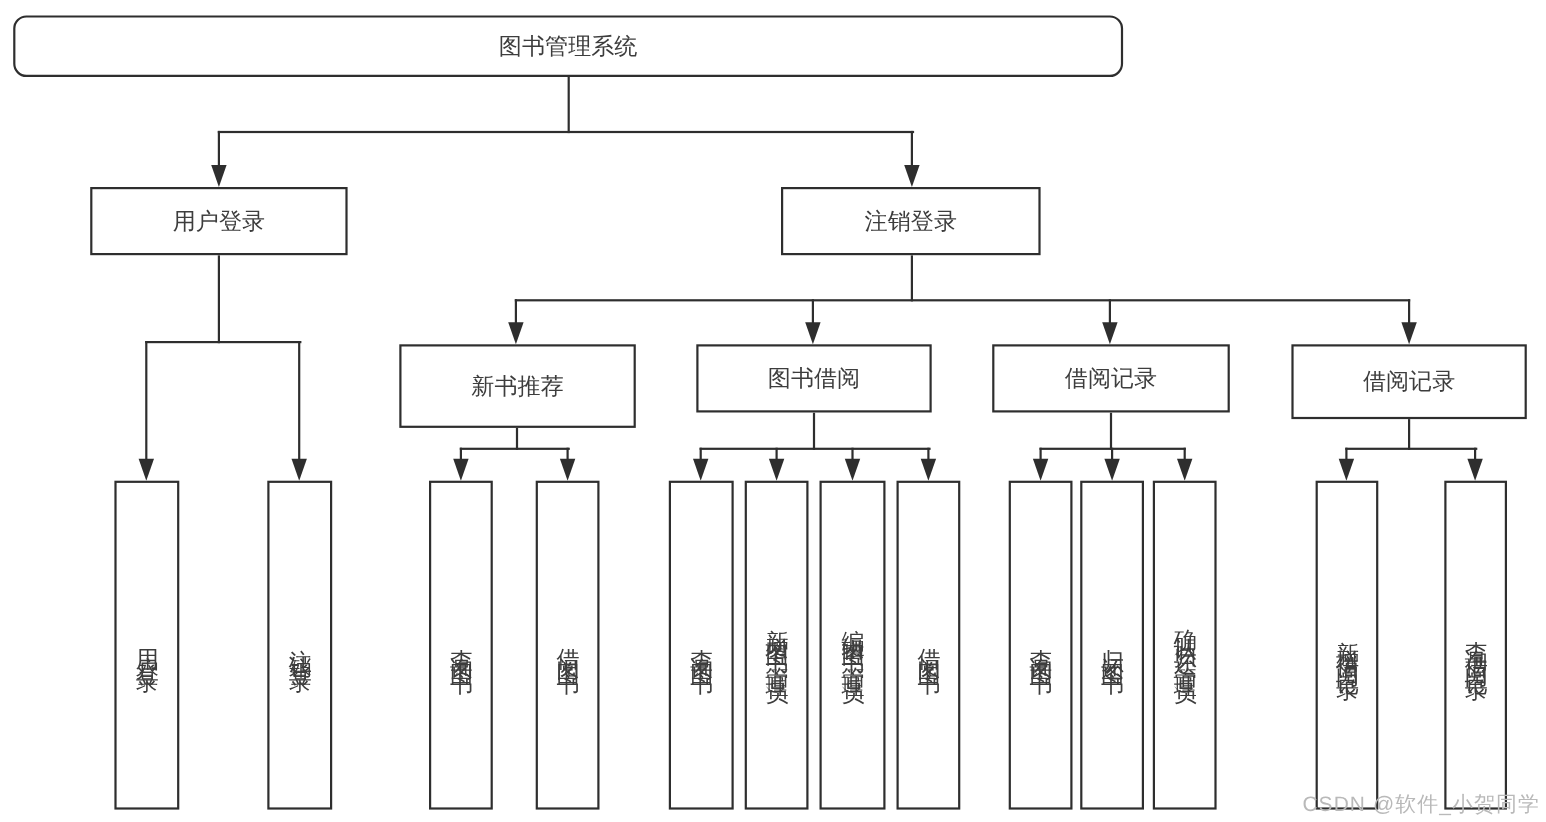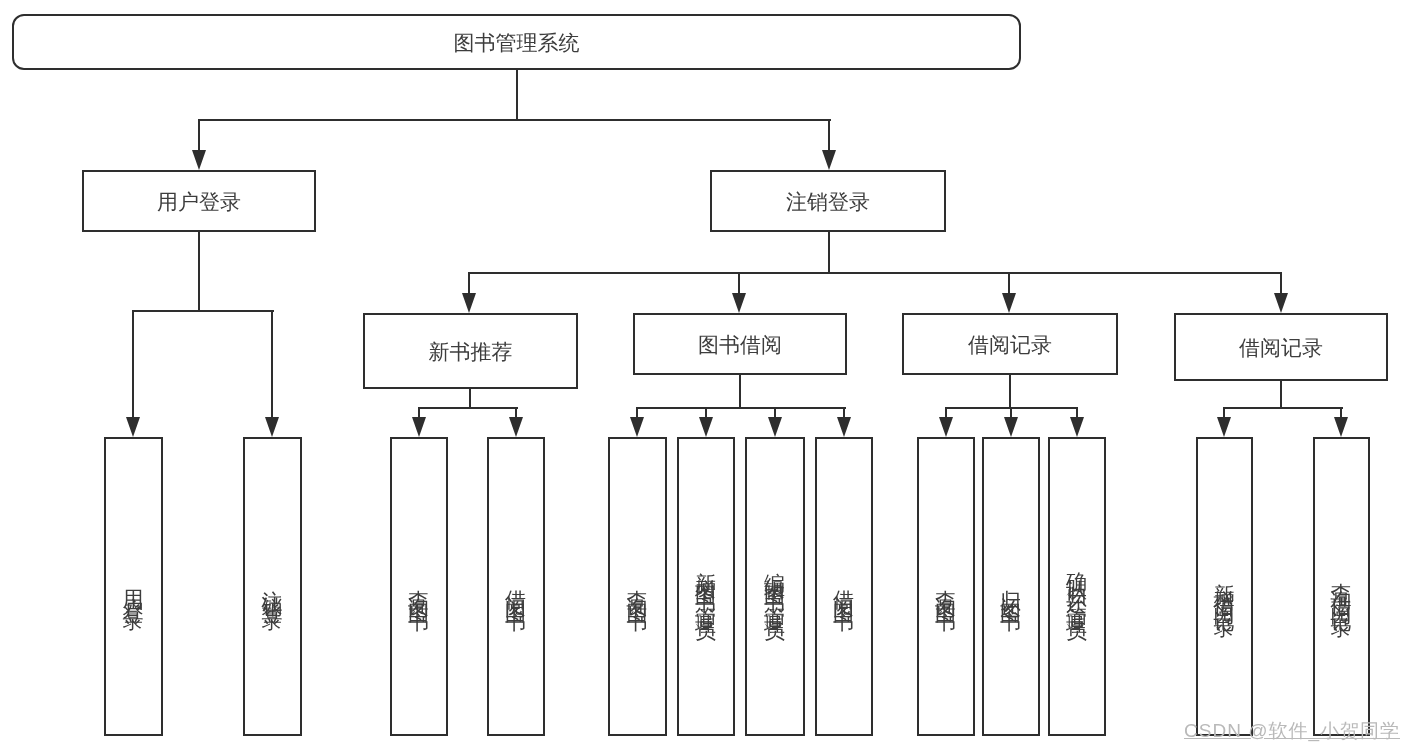--- a/index.html
+++ b/index.html
@@ -42,21 +42,20 @@
     border-right:7px solid transparent;
     border-top:20px solid var(--line);
   }
   .watermark{
     position:absolute;
     right:5px;bottom:3px;
     font-size:19px;
     color:var(--wm);
     letter-spacing:1px;
     z-index:10;
-    text-decoration:underline;
   }
 </style>
 </head>
 <body>
 
 <div class="canvas">
 
   <div class="vl" style="left:516px;top:69px;width:2px;height:52px;"></div>
   <div class="hl" style="left:198px;top:119px;width:633px;height:2px;"></div>
   <div class="vl" style="left:198px;top:119px;width:2px;height:33px;"></div>

